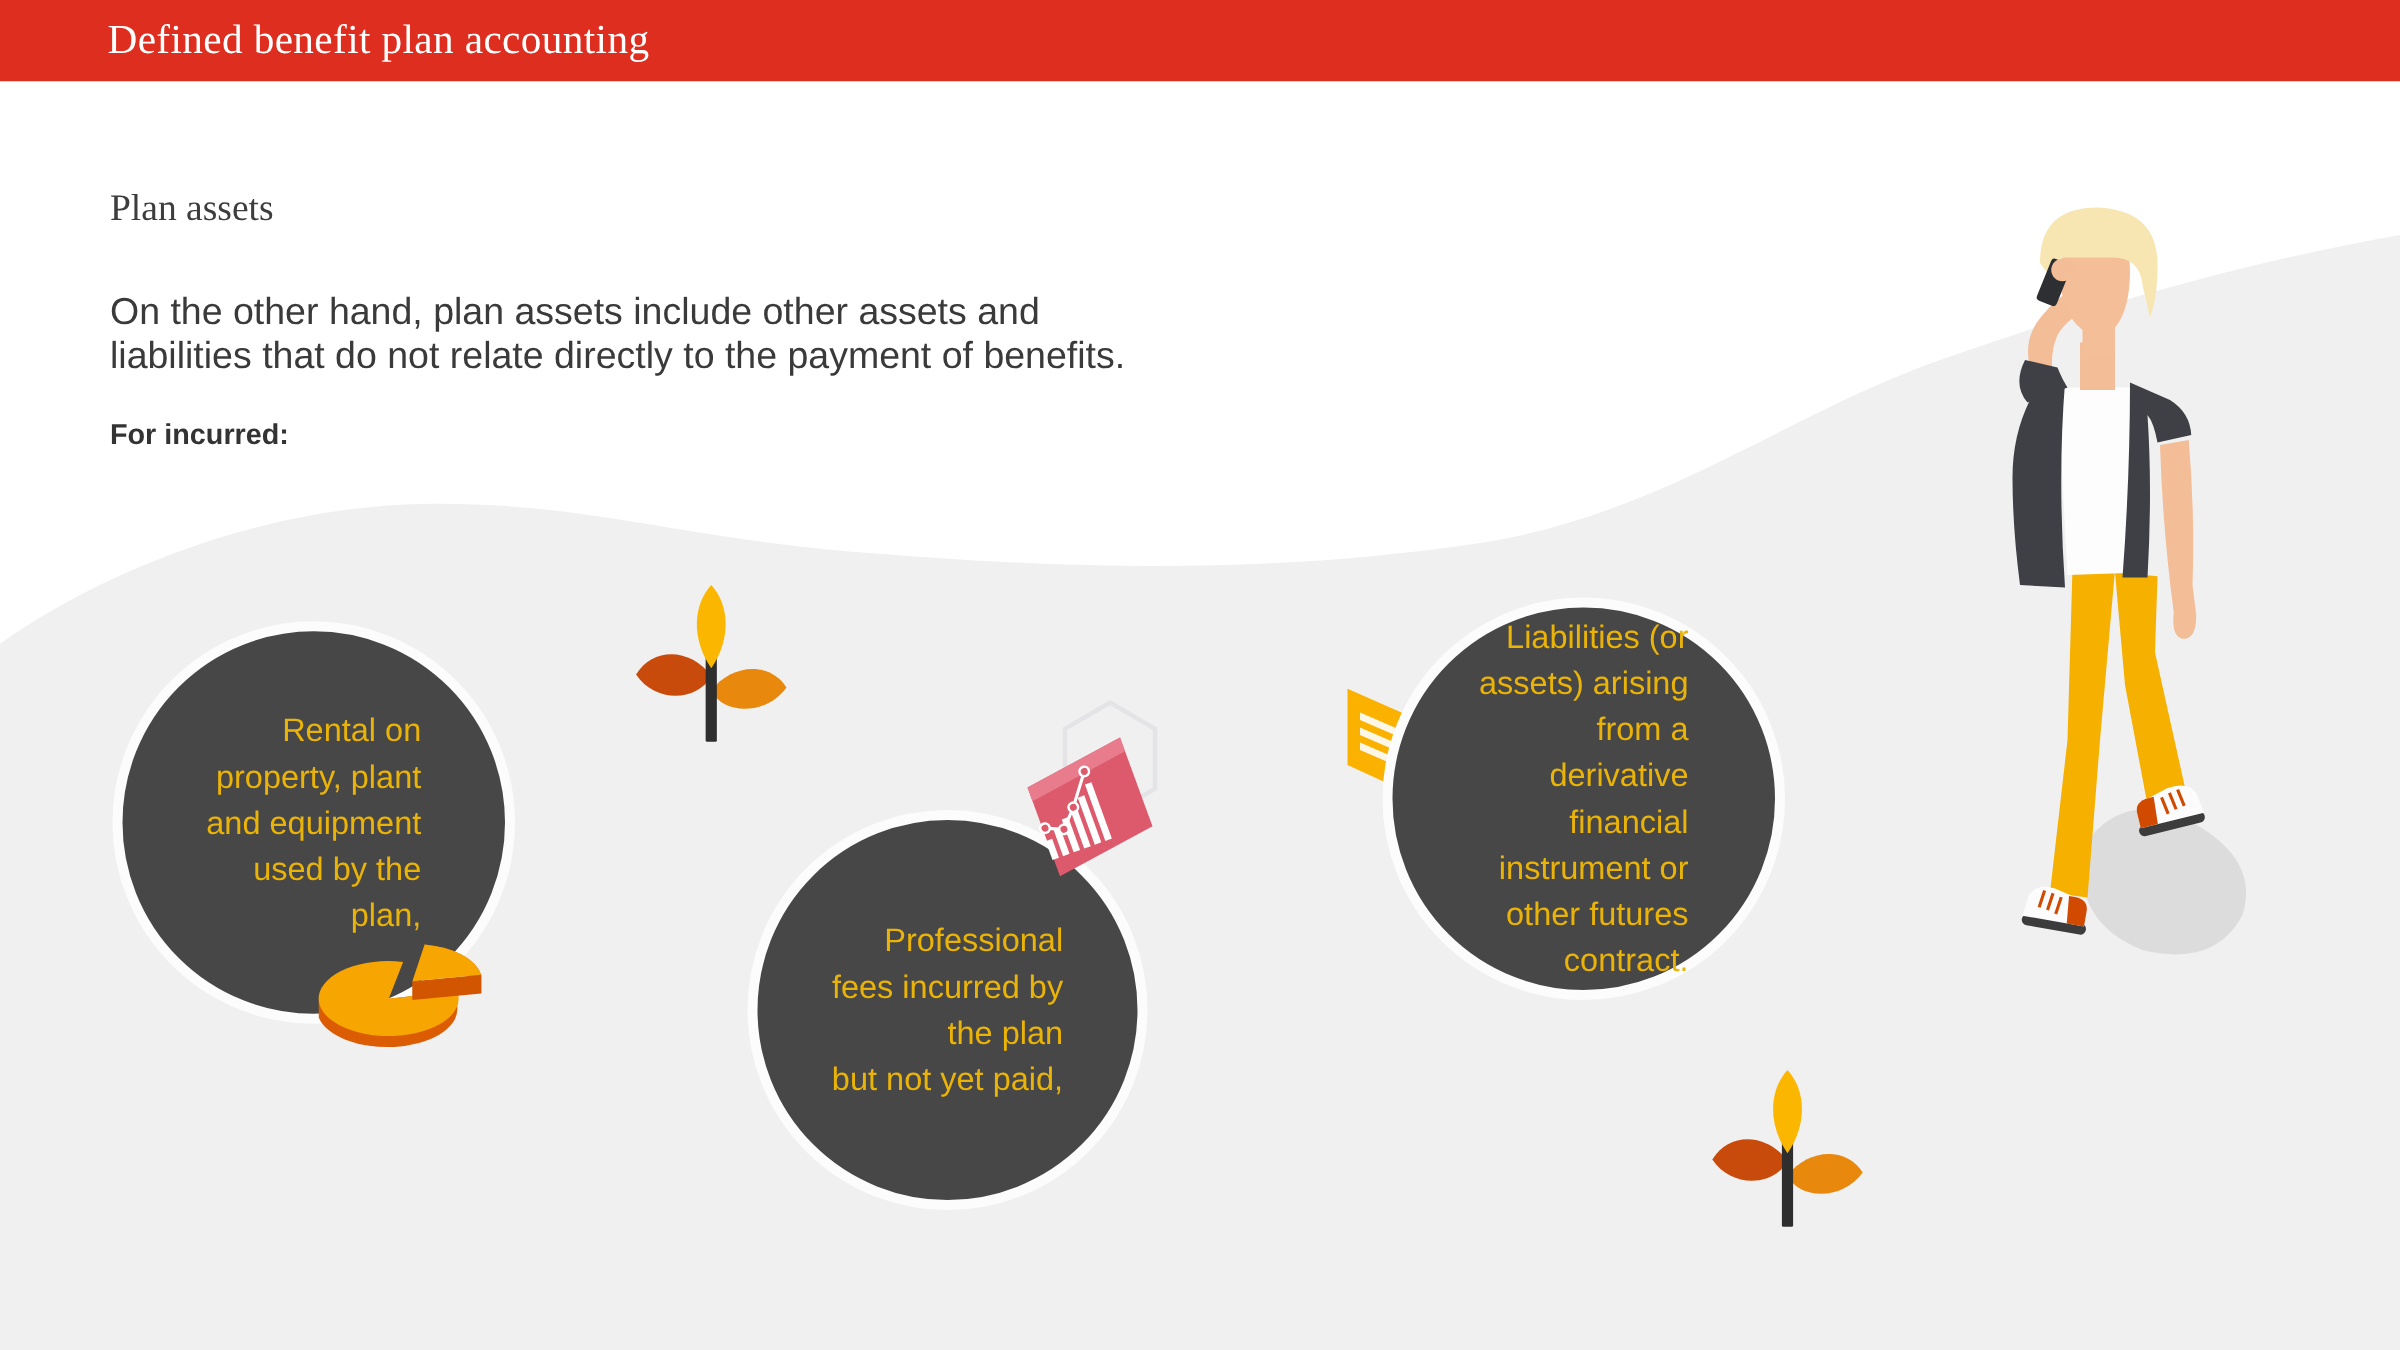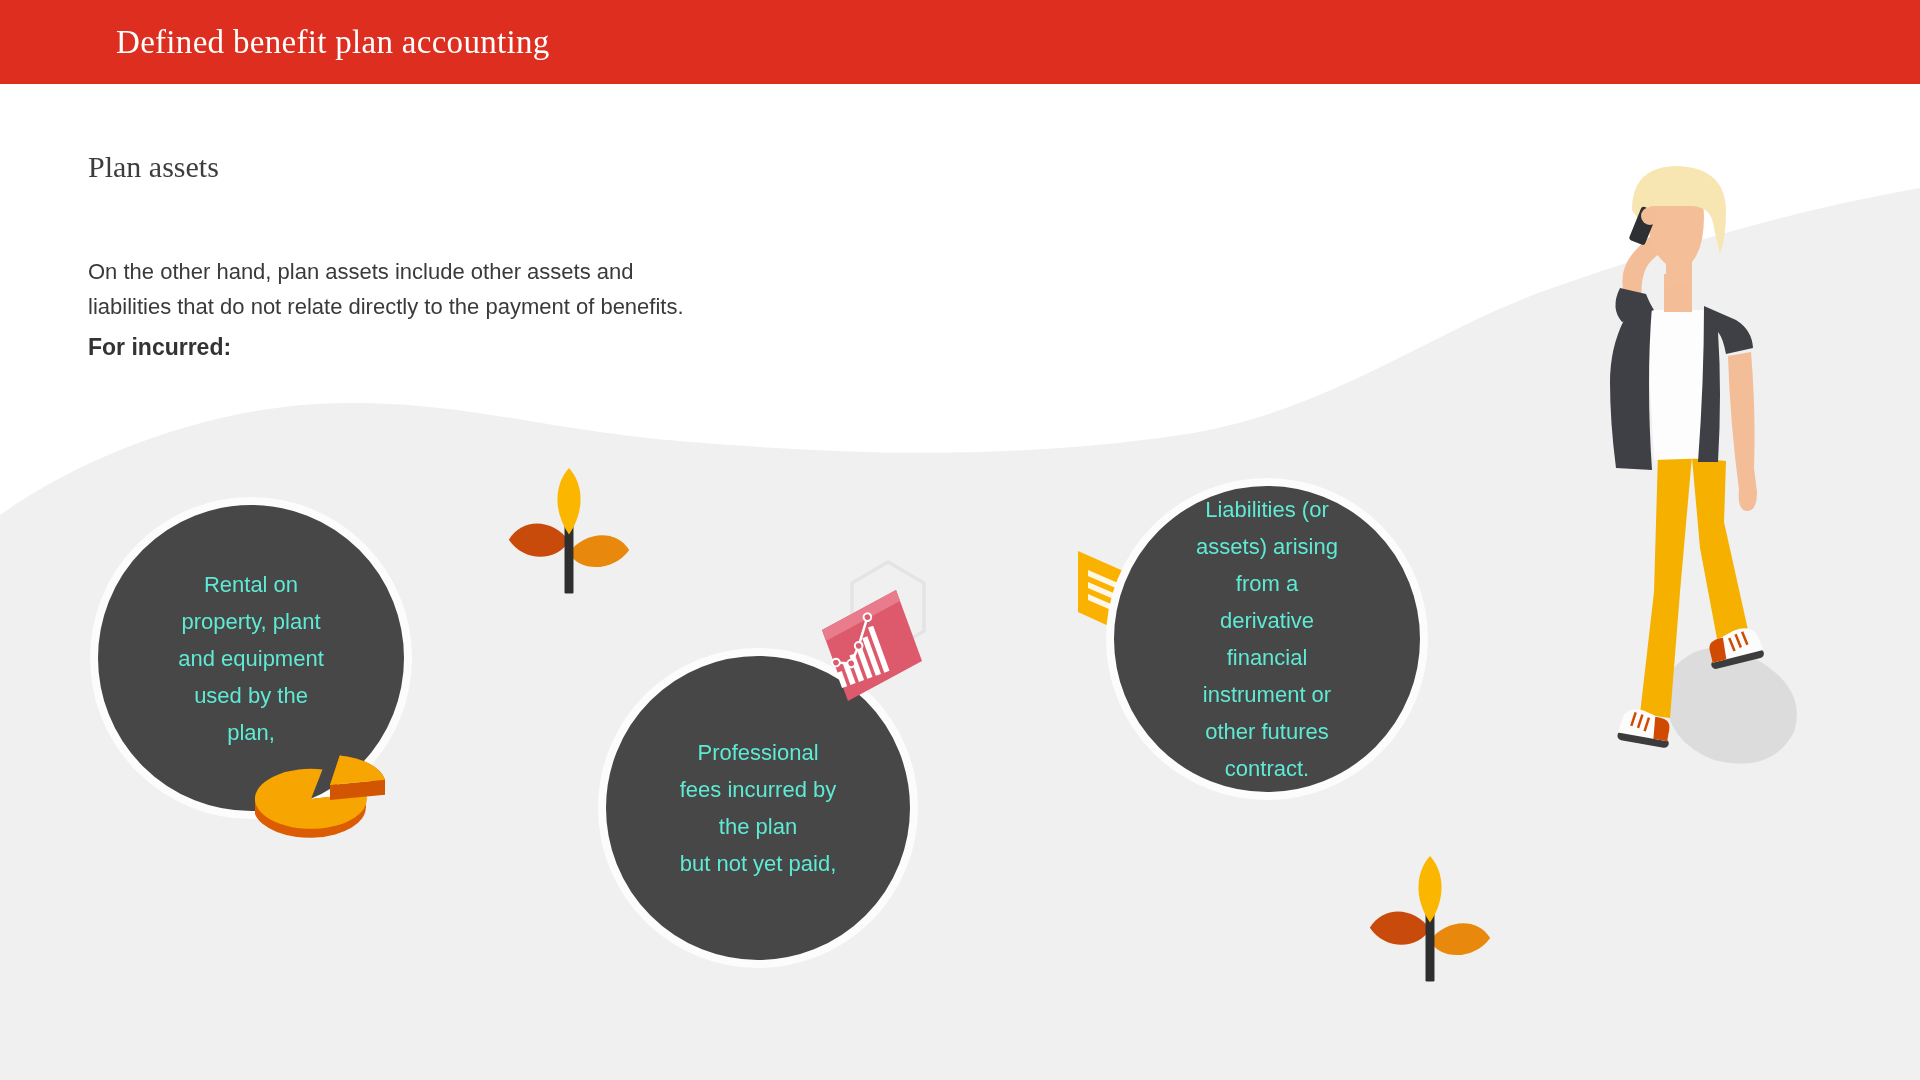--- a/index.html
+++ b/index.html
@@ -1,36 +1,36 @@
 <!DOCTYPE html>
 <html><head>
 <meta charset="utf-8">
 <style>
   html,body{margin:0;padding:0;background:#ffffff;}
   .stage{position:relative;width:1920px;height:1080px;background:#ffffff;overflow:hidden;
          font-family:"Liberation Sans",sans-serif;}
   
-  .header{position:absolute;top:0;left:0;width:1920px;height:84px;background:#DD2E1F;
-          display:flex;align-items:center;padding-left:116px;box-sizing:border-box;}
+  .header{position:absolute;top:0;left:0;width:1920px;height:65px;background:#DD2E1F;
+          display:flex;align-items:center;padding-left:86px;box-sizing:border-box;}
   .header .title{font-family:"Liberation Serif",serif;font-size:33px;font-weight:400;
           color:#ffffff;letter-spacing:.3px;}
   
   .section-title{position:absolute;left:88px;top:150px;font-family:"Liberation Serif",serif;
           font-size:30px;color:#3d3d3d;}
-  .paragraph{position:absolute;left:88px;top:232px;font-size:22px;line-height:35px;
-          color:#3a3a3a;white-space:pre-line;margin-top:22px;}
+  .paragraph{position:absolute;left:88px;top:232px;font-size:30px;line-height:35px;
+          color:#3a3a3a;white-space:pre-line;}
   .emphasis{position:absolute;left:88px;top:334px;font-size:23px;font-weight:700;color:#333333;}
   
   .abs{position:absolute;}
   .z0{z-index:0}.z1{z-index:1}.z3{z-index:3}.z5{z-index:5}
   
   .bubble{position:absolute;z-index:2;border-radius:50%;background:#474747;
           border:8px solid #FCFCFC;box-sizing:border-box;
           display:flex;align-items:center;justify-content:center;}
-  .bubble .btext{color:#5eead4;font-size:22px;line-height:37px;text-align:center;
+  .bubble .btext{color:#eab308;font-size:26px;line-height:37px;text-align:right;
           white-space:pre-line;}
   #bubble1{left:90px;top:497px;width:322px;height:322px;}
   #bubble2{left:598px;top:648px;width:320px;height:320px;}
   #bubble3{left:1106px;top:478px;width:322px;height:322px;}
 </style>
 </head>
 <body>
 
 <div class="stage">
 

